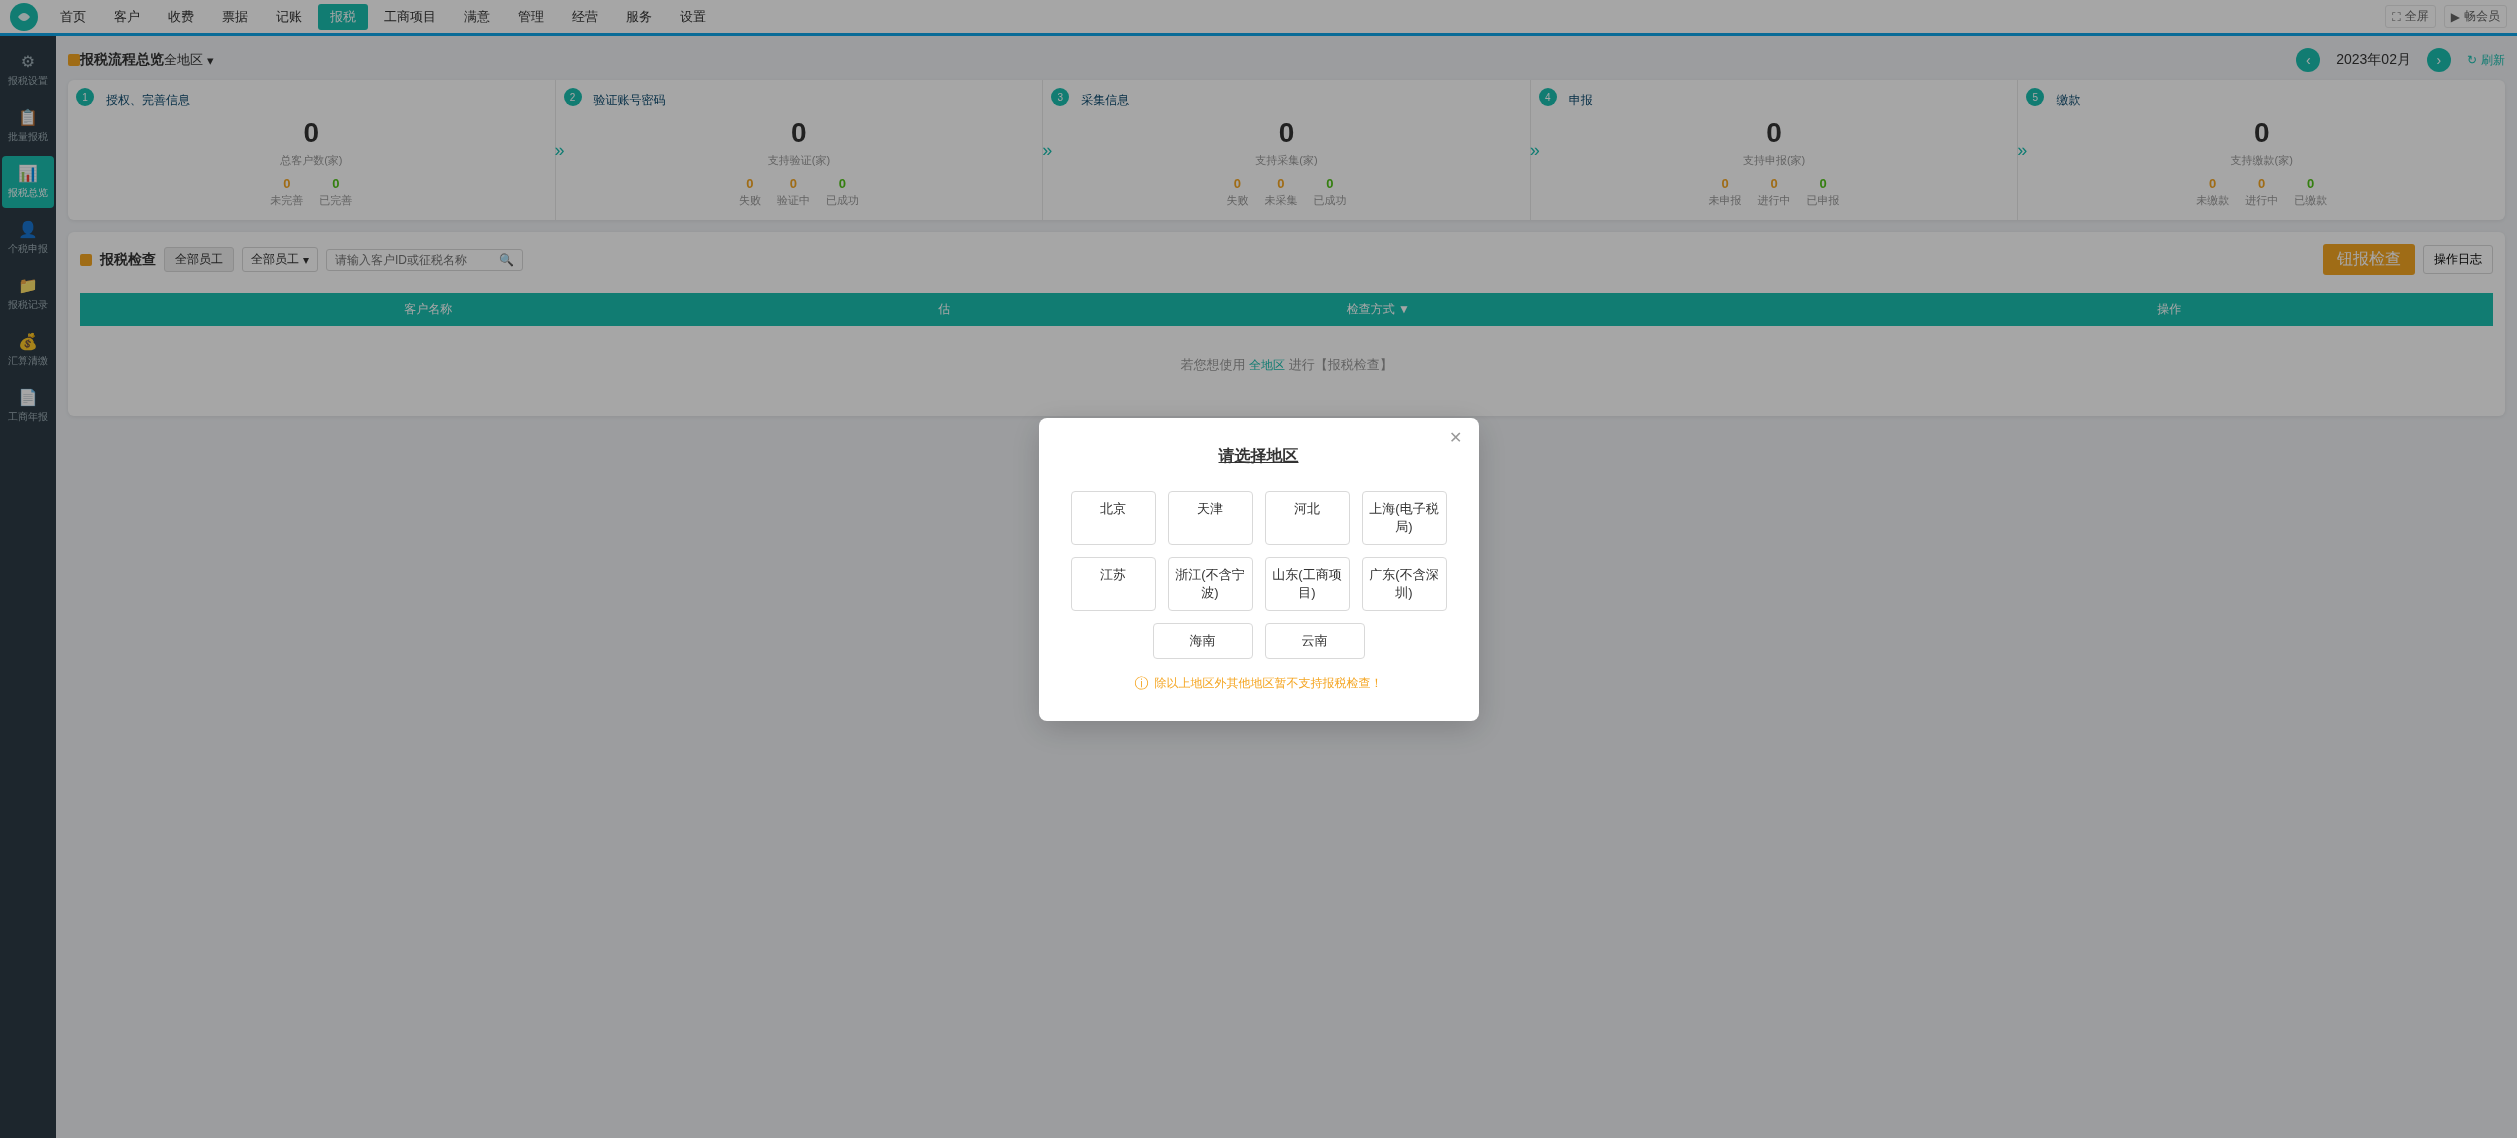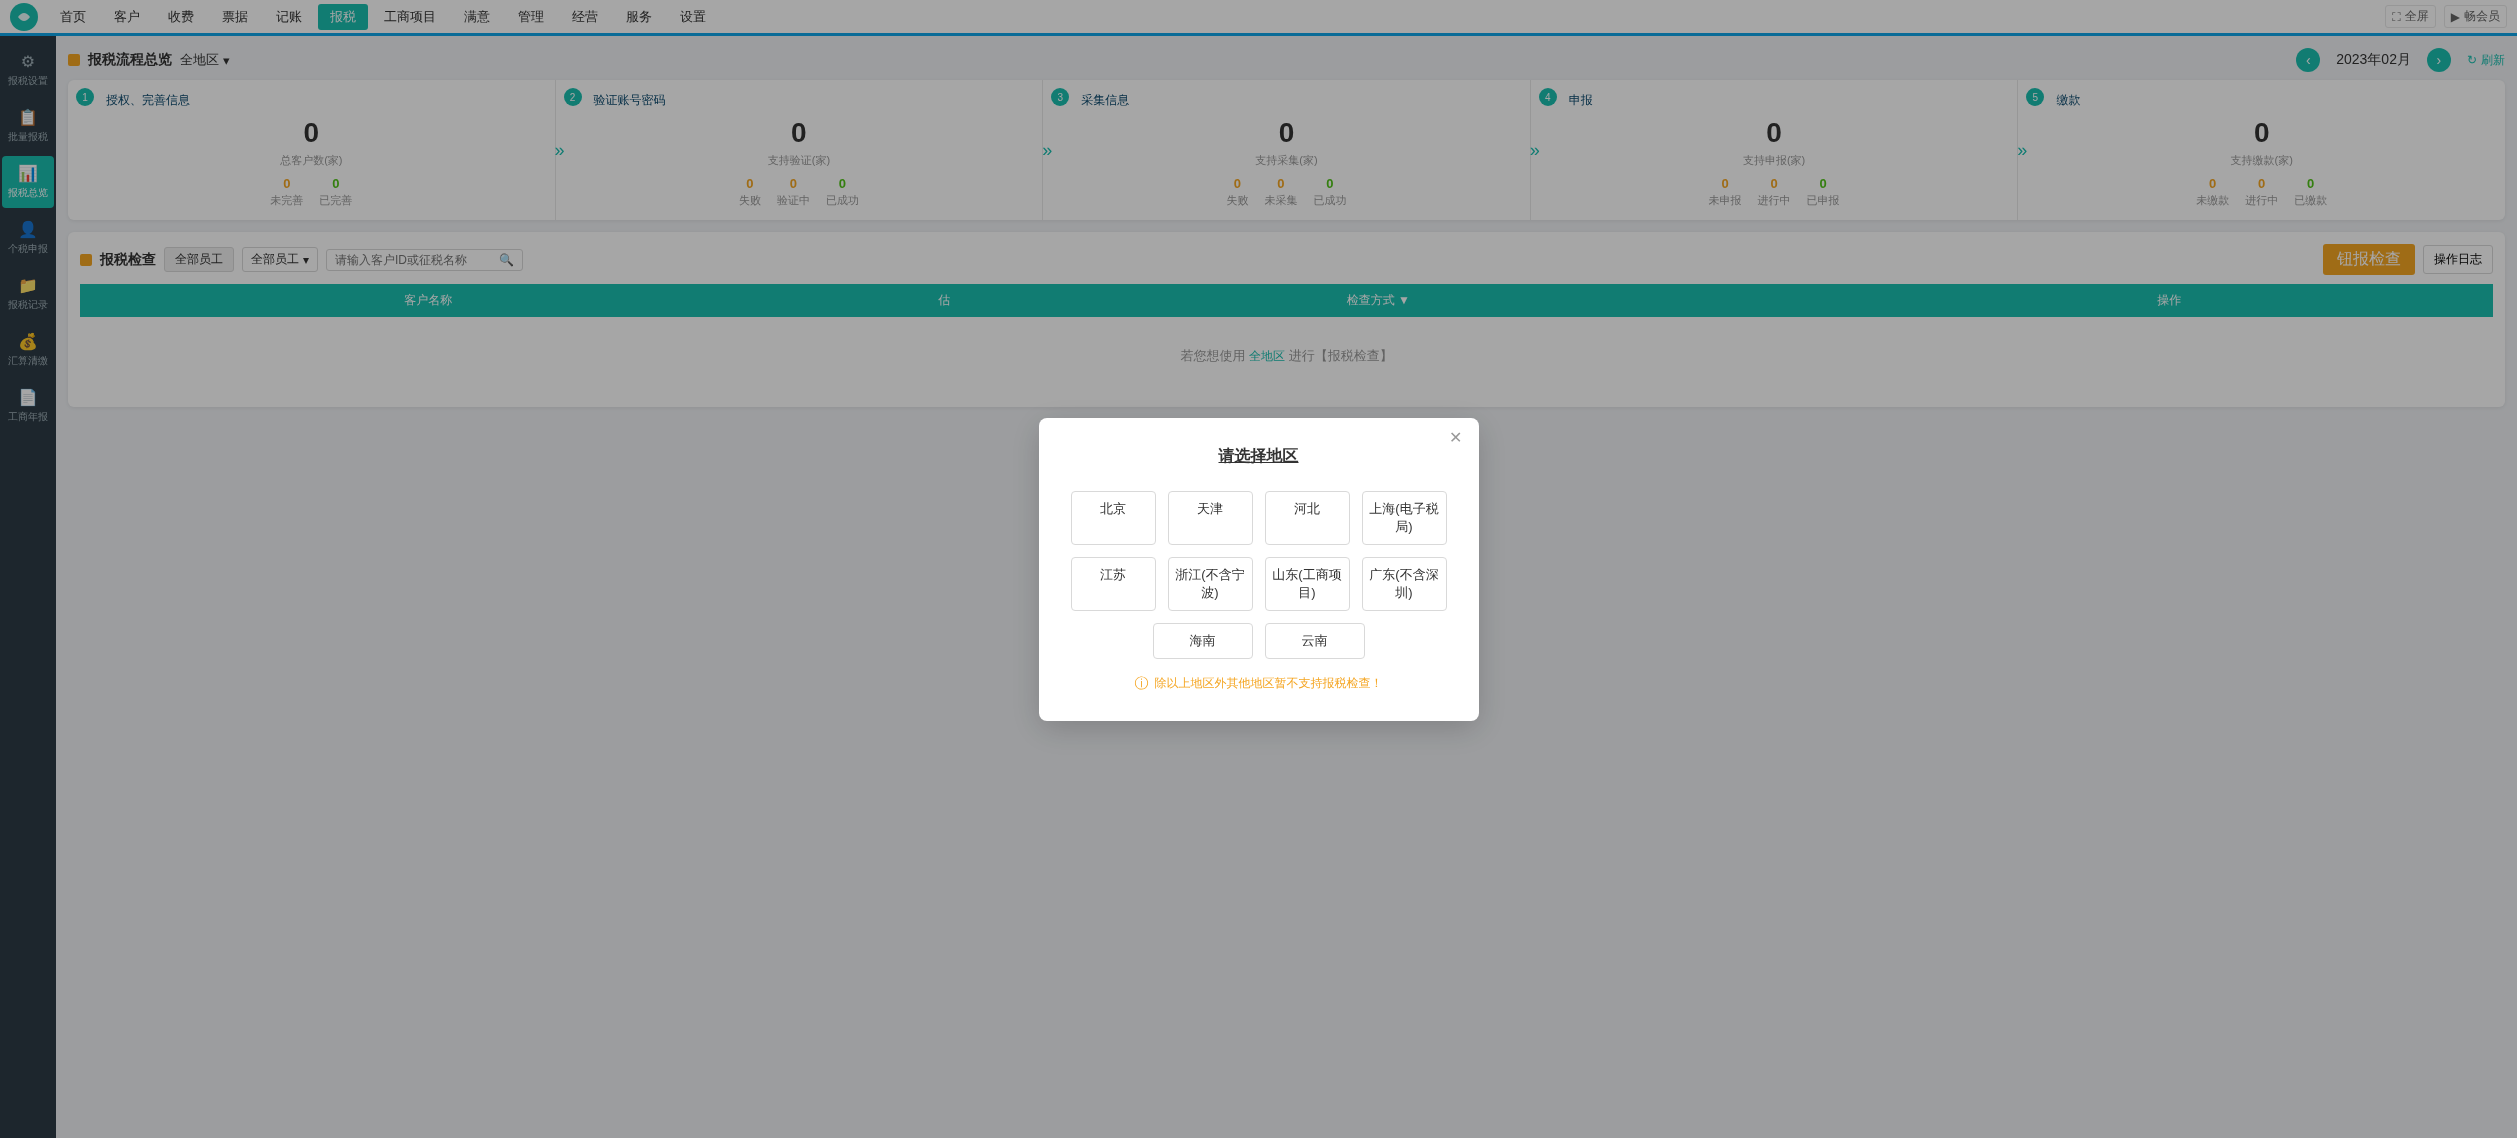--- a/index.html
+++ b/index.html
@@ -191,21 +191,21 @@
     .tax-check-section {
       background: #fff;
       border-radius: 6px;
       padding: 12px;
       box-shadow: 0 1px 4px rgba(0,0,0,0.08);
     }
     .tax-check-toolbar {
       display: flex;
       align-items: center;
       gap: 8px;
-      margin-bottom: 9px;
+      margin-bottom: 18px;
     }
     .toolbar-badge {
       background: #f0f0f0;
       border: 1px solid #d9d9d9;
       border-radius: 3px;
       padding: 3px 10px;
       font-size: 12px;
       cursor: pointer;
     }
     .toolbar-select {
@@ -440,21 +440,21 @@
       </div>
       <div class="sidebar-item">
         <span class="sidebar-icon">📄</span>
         <span>工商年报</span>
       </div>
     </div>
 
   <div class="content-area">
 
     <div class="top-flow-header">
-      <div style="display:flex;align-items:center;gap:8px;">
+      <div style="display:flex;align-items:center;">
         <span class="orange-dot" style="width:12px;height:12px;background:#f5a623;border-radius:2px;display:inline-block;"></span>
         <span style="font-size:14px;font-weight:bold;">报税流程总览</span>
         <div class="region-select">
           <span>全地区</span>
           <span>▾</span>
         </div>
       </div>
       <div style="display:flex;align-items:center;gap:16px;">
         <div class="month-nav" style="margin-bottom:0;">
           <div class="month-nav-btn">‹</div>

